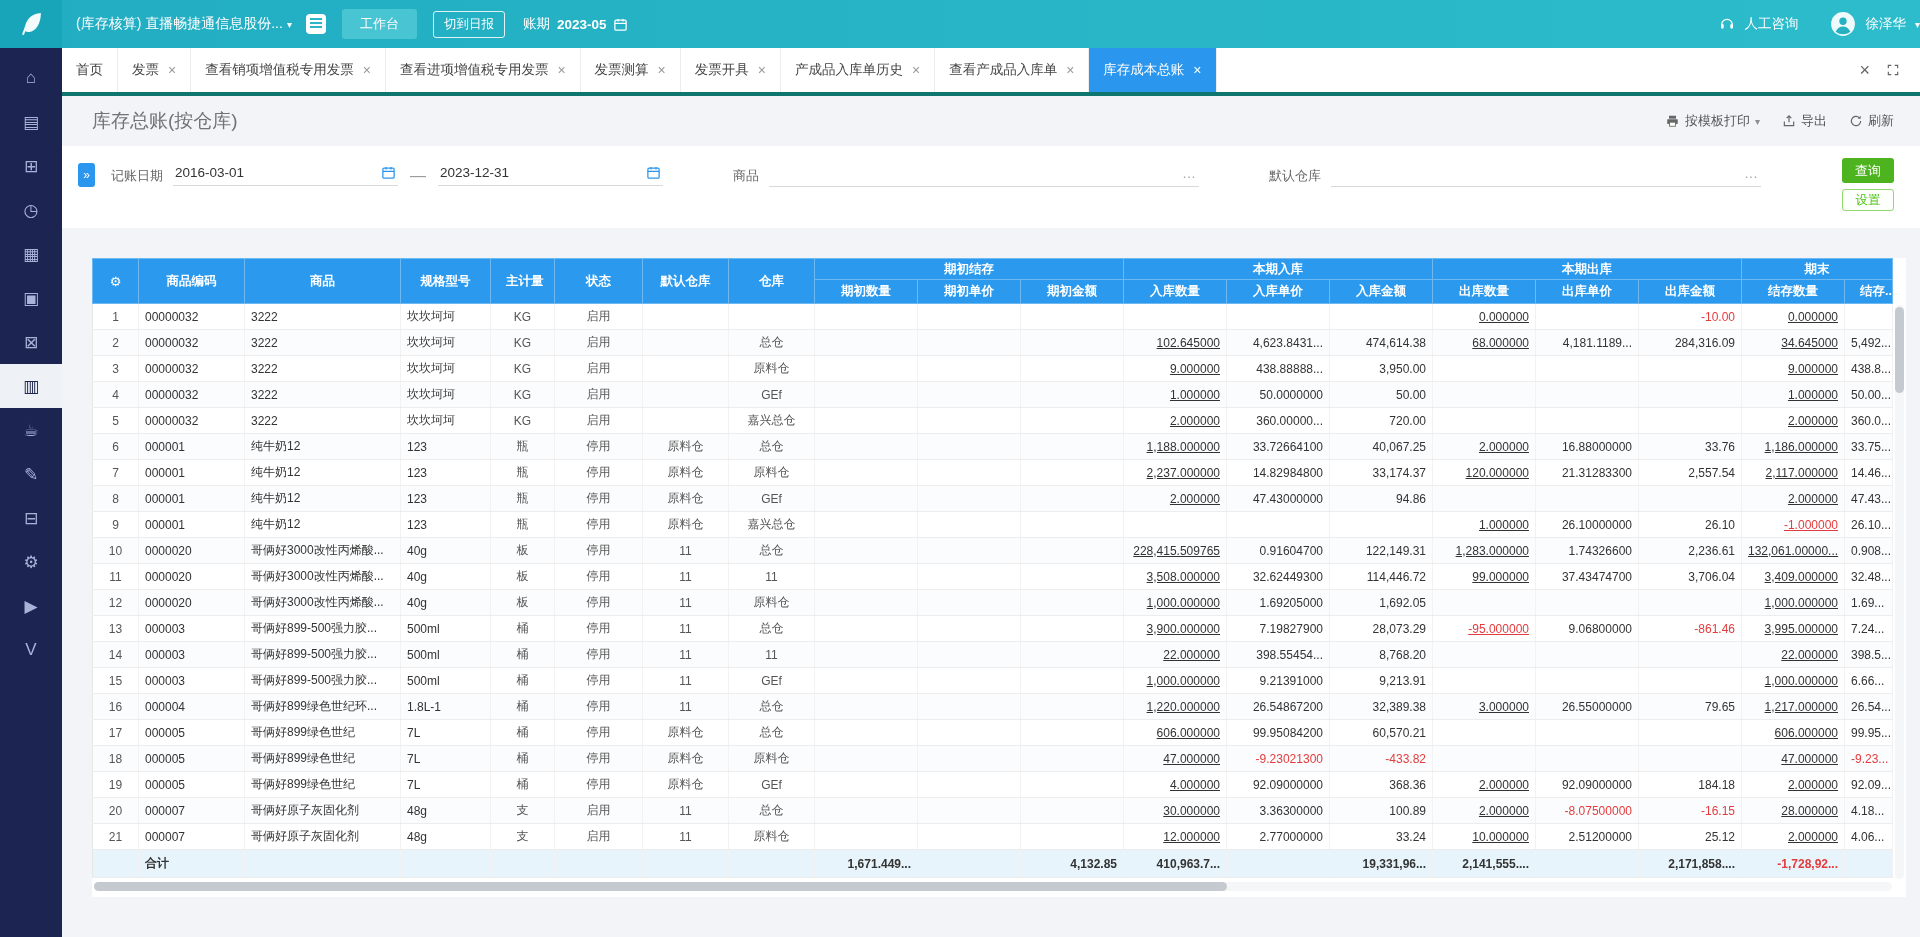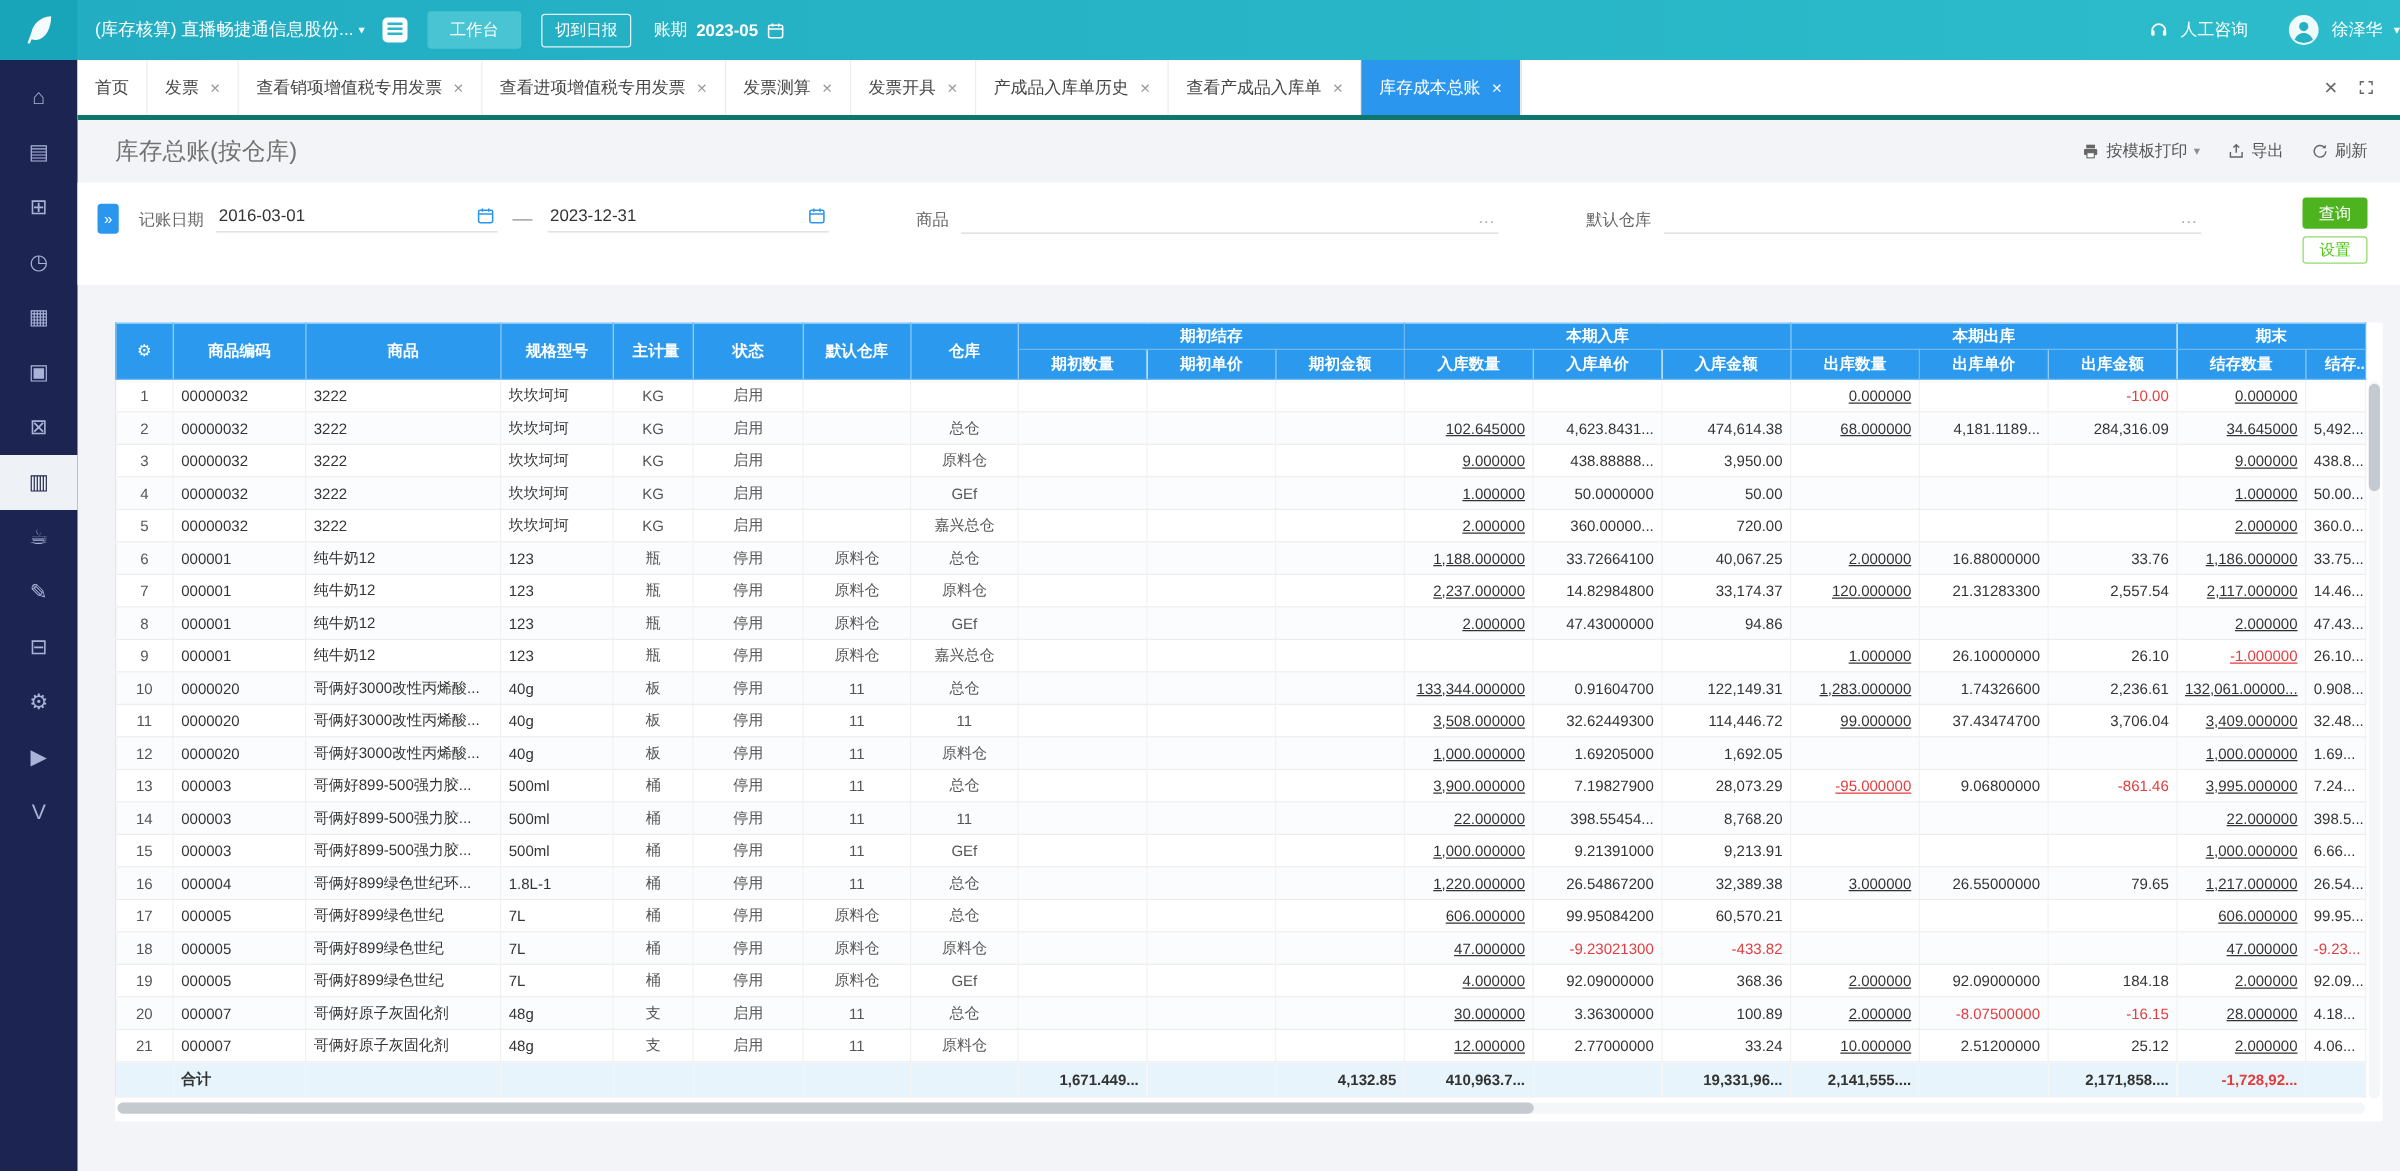--- a/index.html
+++ b/index.html
@@ -540,21 +540,21 @@
               <td class="a-l">0000020</td>
               <td class="a-l">哥俩好3000改性丙烯酸...</td>
               <td class="a-l">40g</td>
               <td class="a-c">板</td>
               <td class="a-c">停用</td>
               <td class="a-c">11</td>
               <td class="a-c">总仓</td>
               <td class="a-r"></td>
               <td class="a-r"></td>
               <td class="a-r"></td>
-              <td class="a-r"><span class="lnk">133,344.000000</span></td>
+              <td class="a-r"><span class="lnk">228,415.509765</span></td>
               <td class="a-r">0.91604700</td>
               <td class="a-r">122,149.31</td>
               <td class="a-r"><span class="lnk">1,283.000000</span></td>
               <td class="a-r">1.74326600</td>
               <td class="a-r">2,236.61</td>
               <td class="a-r"><span class="lnk">132,061.00000...</span></td>
               <td class="a-l">0.908...</td>
             </tr>
             <tr>
               <td class="a-c">11</td>

